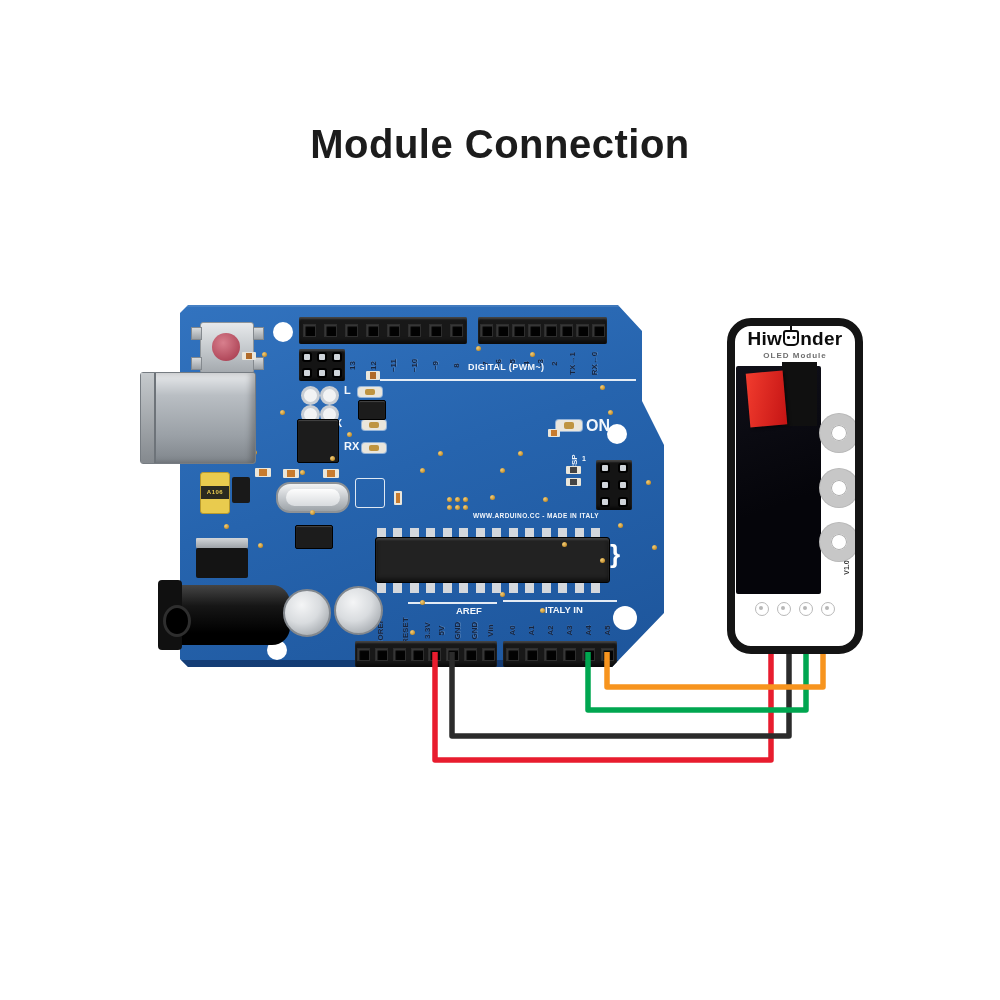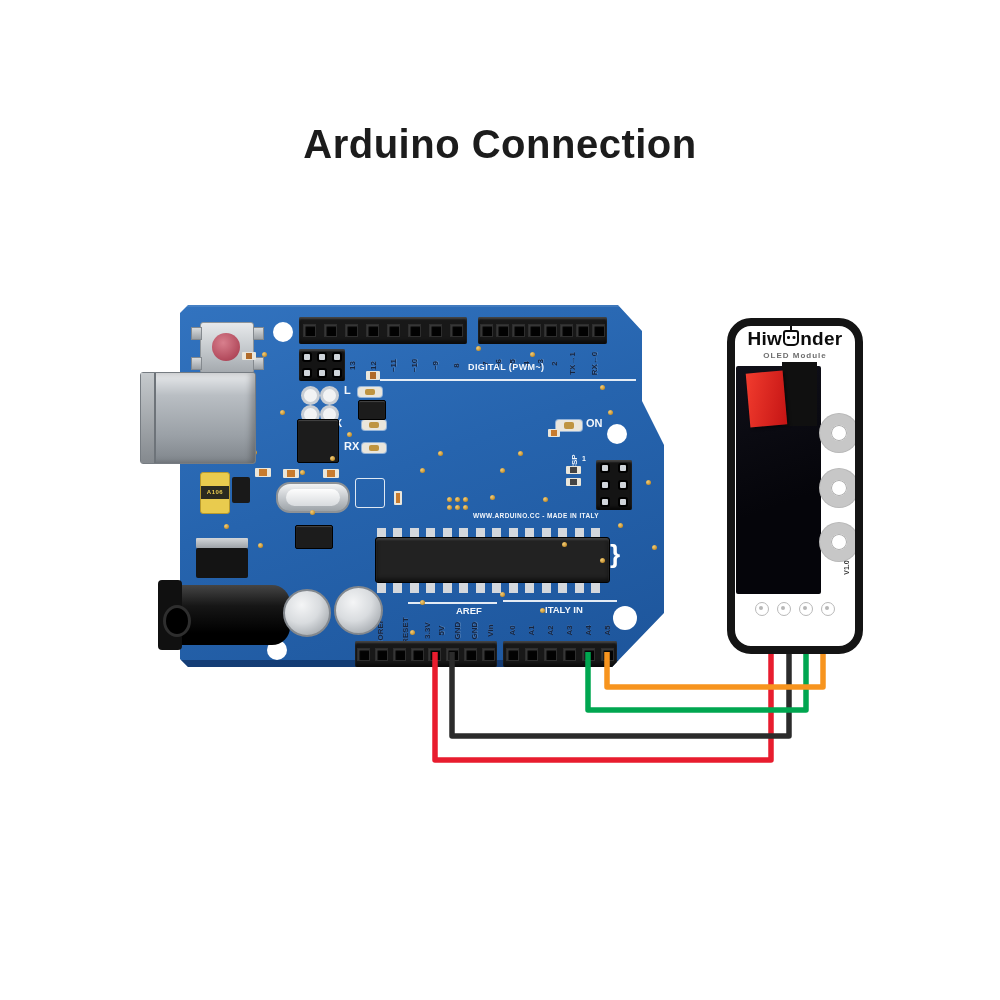--- a/index.html
+++ b/index.html
@@ -118,21 +118,21 @@
            font-weight:bold;color:#333;}
   #certs{position:absolute;left:0;top:276px;width:100%;display:flex;justify-content:center;gap:8px;}
   .cert{width:12px;height:12px;border:1.5px solid #a0a0a0;border-radius:50%;position:relative;opacity:.75;}
   .cert::after{content:"";position:absolute;left:3px;top:3px;width:4px;height:4px;border-radius:50%;background:#a0a0a0;}
 </style>
 </head>
 <body>
 
 <div id="canvas">
 
-  <div id="title">Arduino Connection</div>
+  <div id="title">Module Connection</div>
 
   <svg id="wires" width="1000" height="1000" viewBox="0 0 1000 1000">
       <path d="M 435 652 L 435 760 L 771 760 L 771 646" fill="none" stroke="#e81c2e" stroke-width="5.5" stroke-linejoin="round"></path>
       <path d="M 452 652 L 452 736 L 789 736 L 789 646" fill="none" stroke="#2b2b2b" stroke-width="5.5" stroke-linejoin="round"></path>
       <path d="M 588 652 L 588 710 L 806 710 L 806 646" fill="none" stroke="#00a650" stroke-width="5.5" stroke-linejoin="round"></path>
       <path d="M 607 652 L 607 687 L 823 687 L 823 646" fill="none" stroke="#f7941e" stroke-width="5.5" stroke-linejoin="round"></path>
     </svg>
 
   <div id="usb"></div>
   <div id="jack"></div>
@@ -245,21 +245,21 @@
     <div class="ring2x2" style="left:121px;top:100px;"></div>
     <div class="ring2x2" style="left:140px;top:100px;"></div>
 
     <div class="silk" style="left:164px;top:79px;font-size:11px;">L</div>
     <div class="led" style="left:178px;top:82px;width:24px;height:10px;"></div>
     <div class="silk" style="left:148px;top:112px;font-size:11px;">TX</div>
     <div class="led" style="left:182px;top:115px;width:24px;height:10px;"></div>
     <div class="silk" style="left:164px;top:135px;font-size:11px;">RX</div>
     <div class="led" style="left:182px;top:138px;width:24px;height:10px;"></div>
     <div class="led" style="left:376px;top:115px;width:26px;height:11px;"></div>
-    <div class="silk" style="left:406px;top:112px;font-size:11px;">ON</div>
+    <div class="silk" style="left:406px;top:112px;font-size:16px;">ON</div>
 
     <div class="chip" style="left:117px;top:114px;width:40px;height:42px;"></div>
     <div class="chip" style="left:178px;top:95px;width:26px;height:18px;"></div>
     <div class="chip" style="left:115px;top:220px;width:36px;height:22px;"></div>
 
     <div id="fuse">
         <span>A106</span>
       </div>
     <div id="transistor"></div>
     <div id="xtal"></div>

